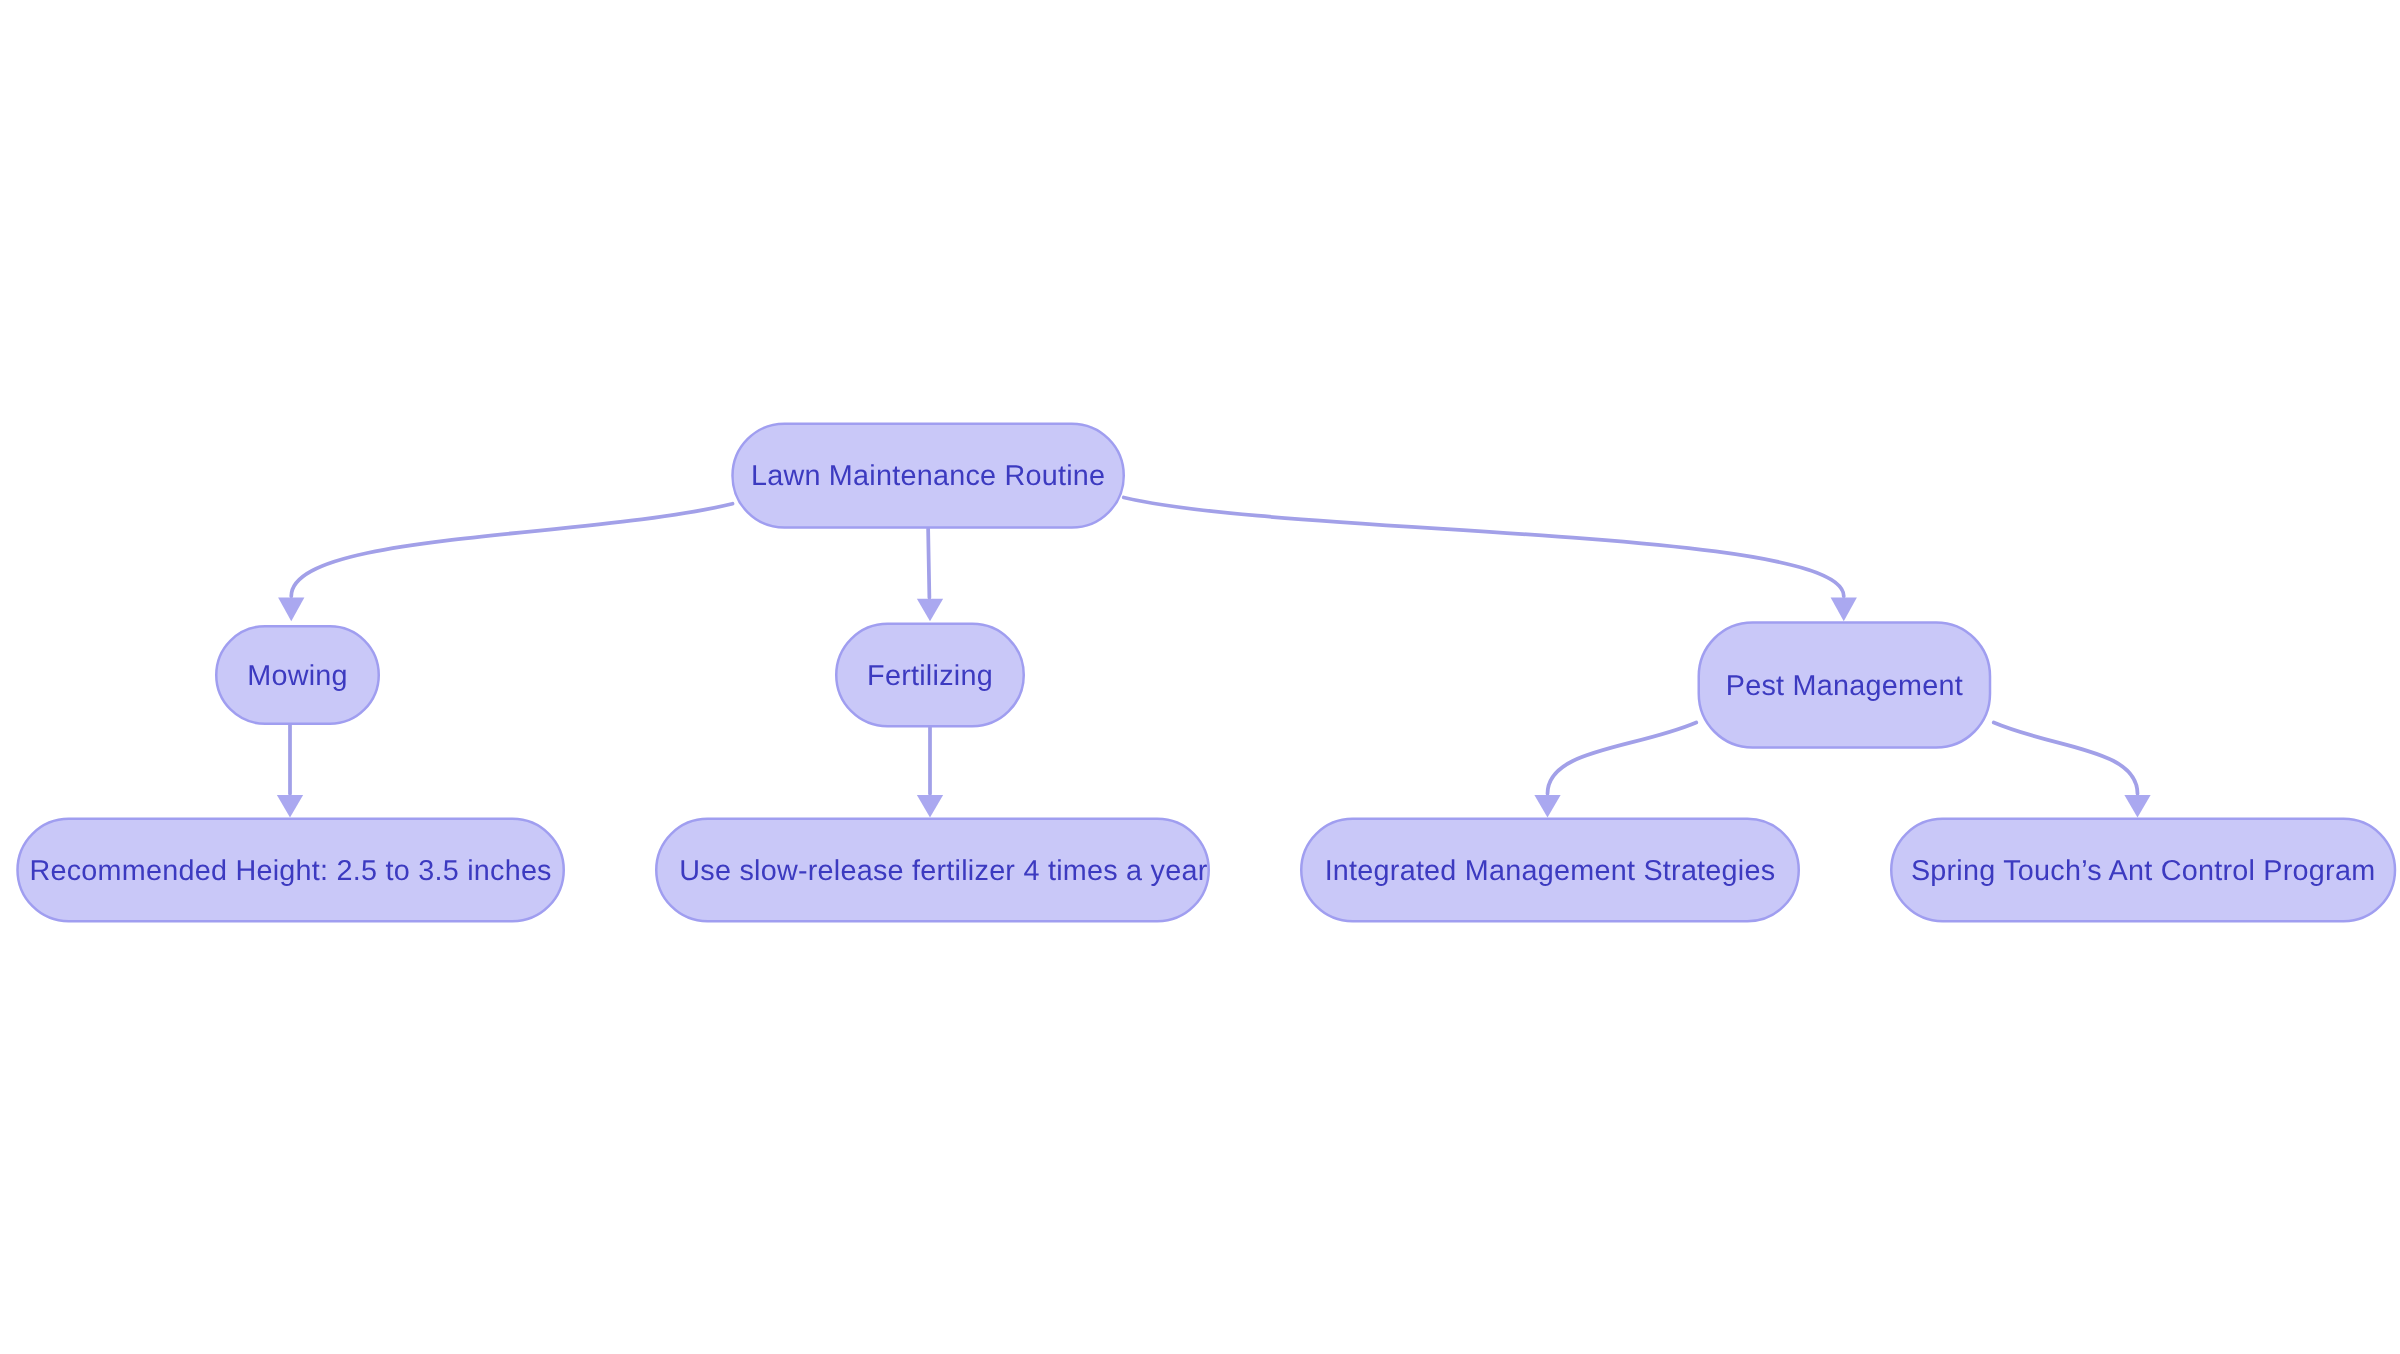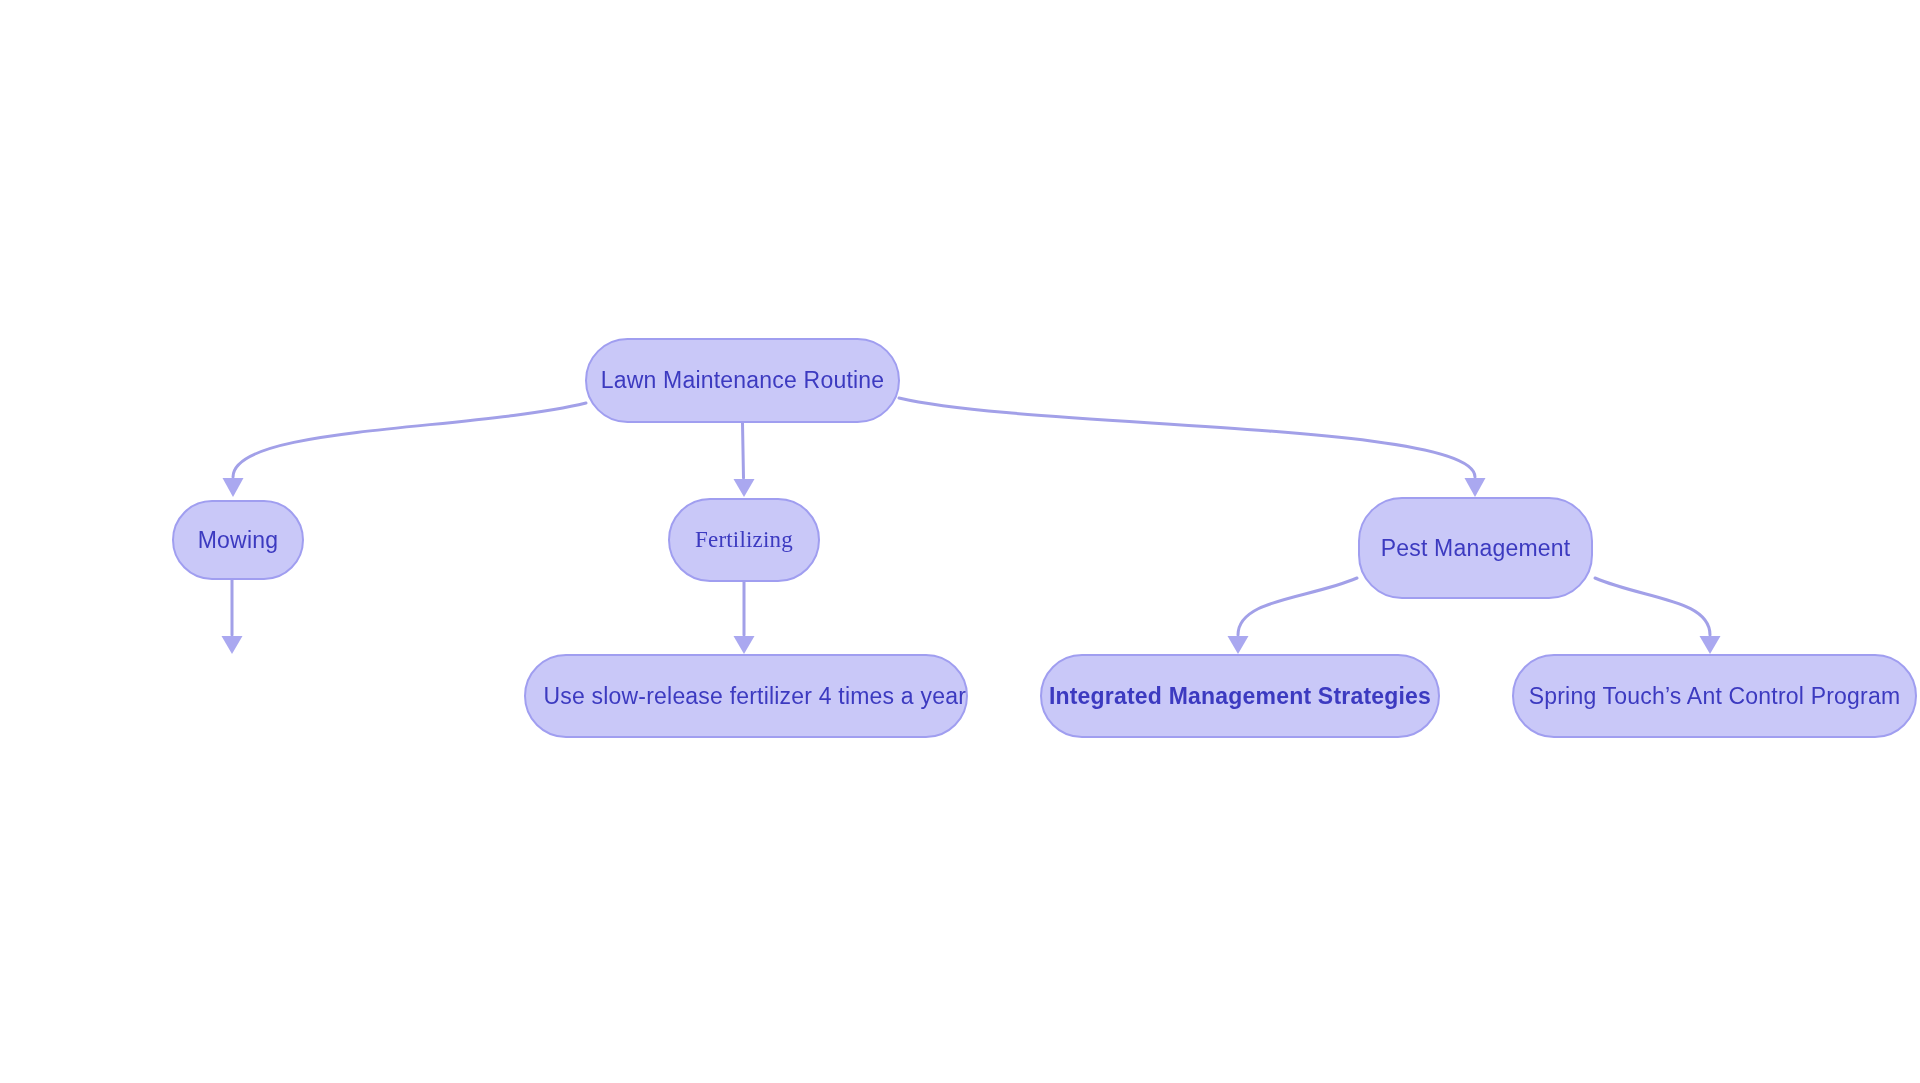--- a/index.html
+++ b/index.html
@@ -50,25 +50,25 @@
     border-radius: 44px;
     color: var(--node-text);
     font-size: 23px;
     letter-spacing: 0.2px;
     text-align: center;
     white-space: nowrap;
   }
   
   .n-root        { left: 585px;  top: 338px; width: 315px; height: 85px; }
   .n-mowing      { left: 172px;  top: 500px; width: 132px; height: 80px; }
-  .n-fertilizing { left: 668px;  top: 498px; width: 152px; height: 84px; font-family: Liberation Serif, serif; }
+  .n-fertilizing { left: 668px;  top: 498px; width: 152px; height: 84px; }
   .n-pest        { left: 1358px; top: 497px; width: 235px; height: 102px; }
   .n-rec-height  { left: 13px;   top: 654px; width: 439px; height: 84px; }
   .n-slow-rel    { left: 524px;  top: 654px; width: 444px; height: 84px; justify-content: flex-end; }
-  .n-integrated  { left: 1040px; top: 654px; width: 400px; height: 84px; font-weight: bold; }
+  .n-integrated  { left: 1040px; top: 654px; width: 400px; height: 84px; }
   .n-spring      { left: 1512px; top: 654px; width: 405px; height: 84px; }
 </style>
 </head>
 <body>
 
 <div class="canvas">
 
   <svg class="edges-layer" viewBox="0 0 1920 1083" xmlns="http://www.w3.org/2000/svg">
 
     <path class="edge" d="M 586 403 C 470 431, 233 426, 233 477"></path>
@@ -102,20 +102,23 @@
   </div>
 
   <div class="node n-fertilizing">
     <span>Fertilizing</span>
   </div>
 
   <div class="node n-pest">
     <span>Pest Management</span>
   </div>
 
+  <div class="node n-rec-height">
+    <span>Recommended Height: 2.5 to 3.5 inches</span>
+  </div>
 
   <div class="node n-slow-rel">
     <span>Use slow-release fertilizer 4 times a year</span>
   </div>
 
   <div class="node n-integrated">
     <span>Integrated Management Strategies</span>
   </div>
 
   <div class="node n-spring">

